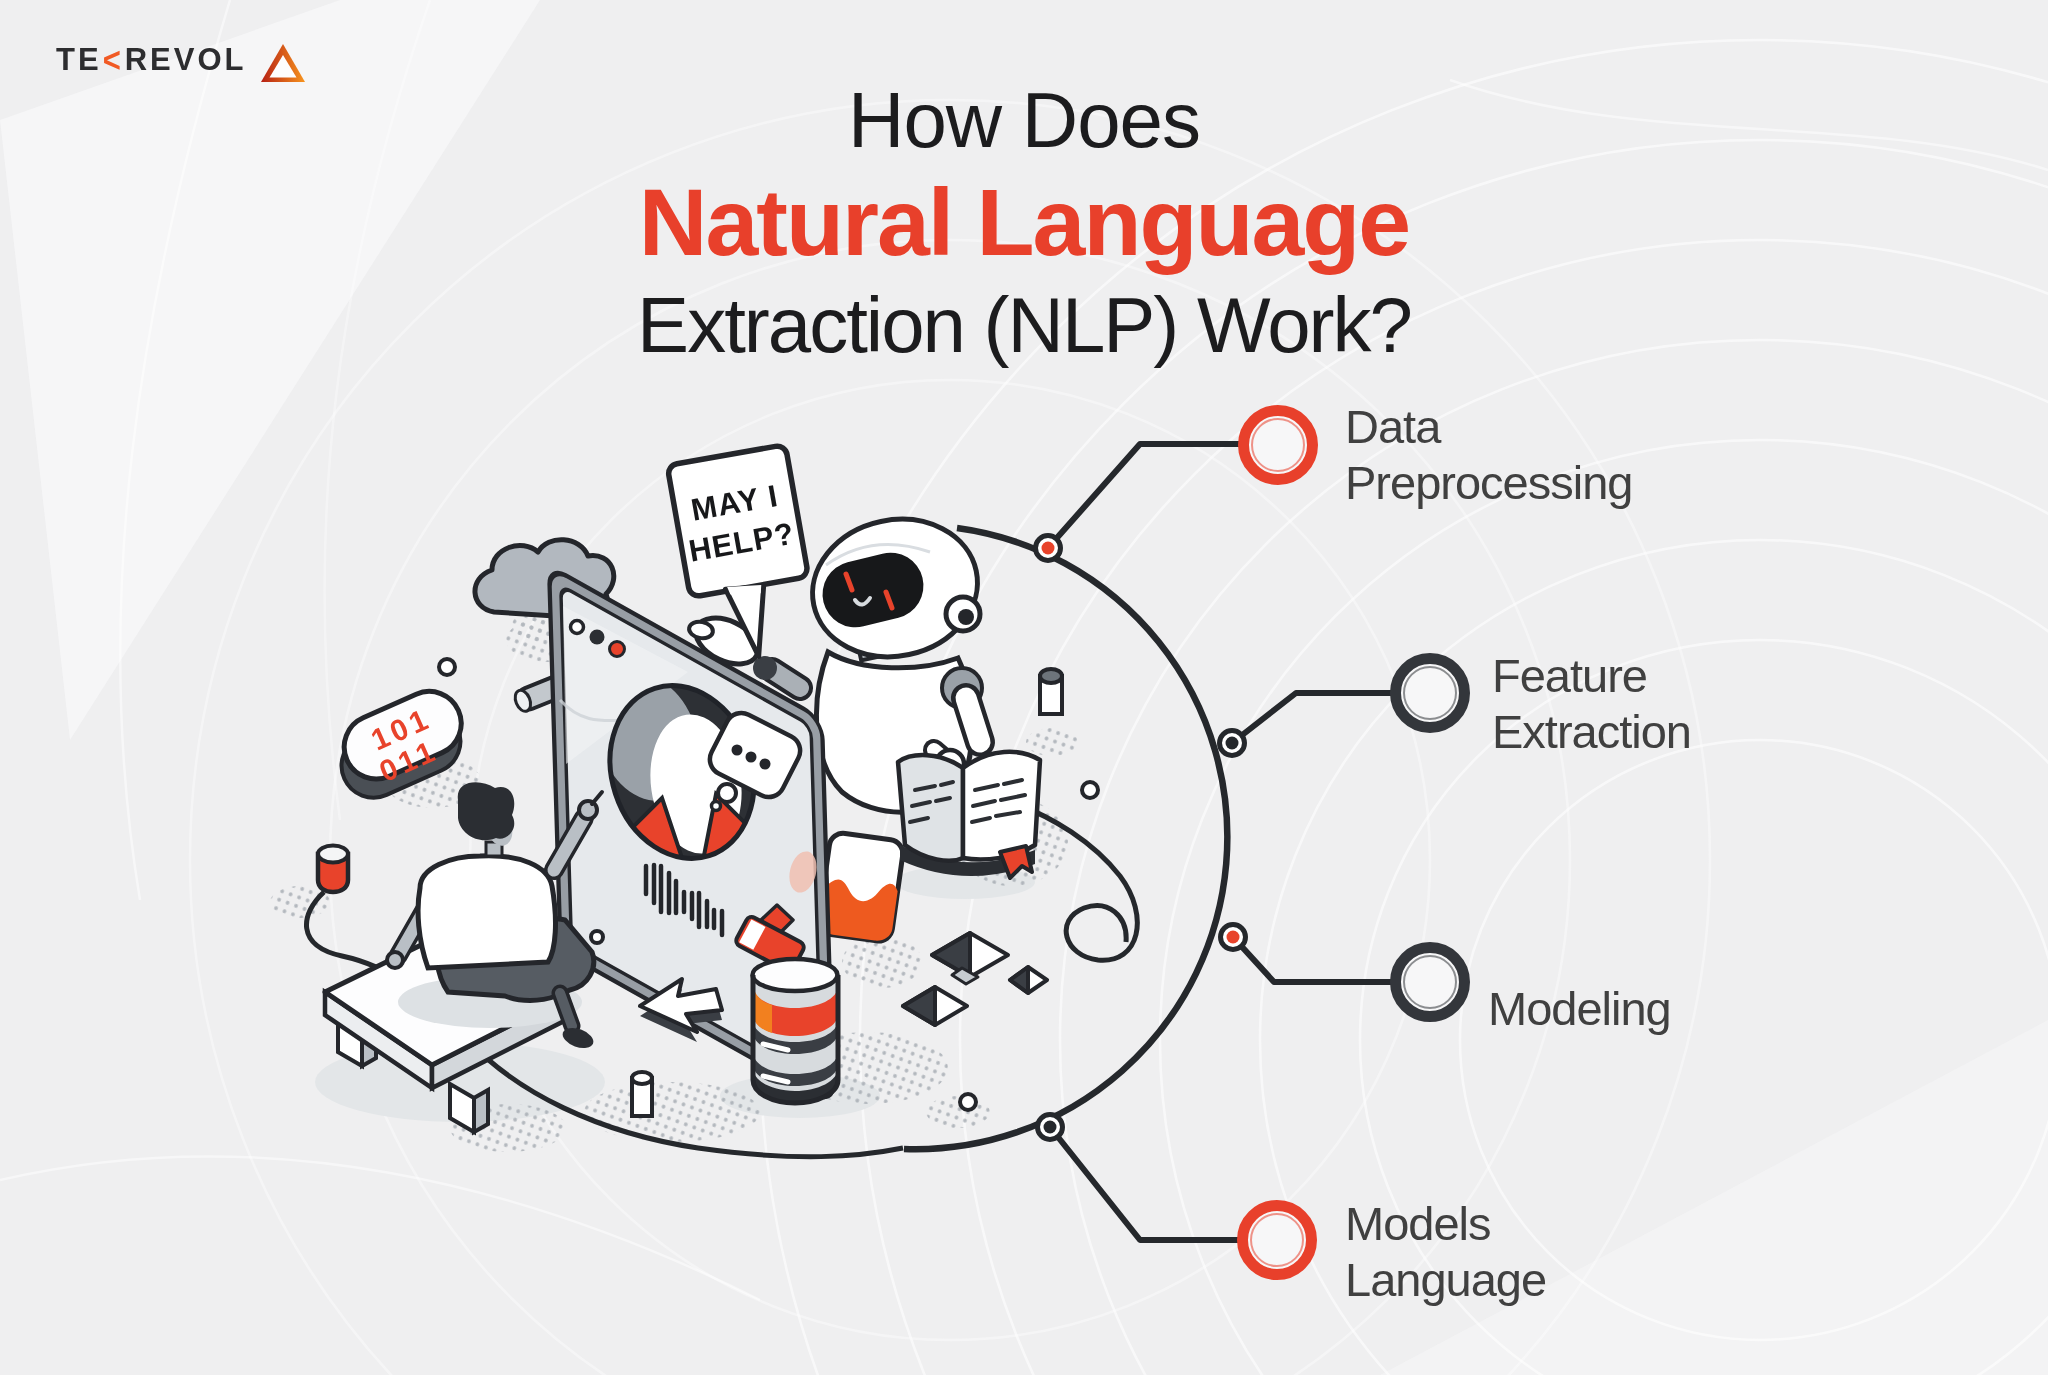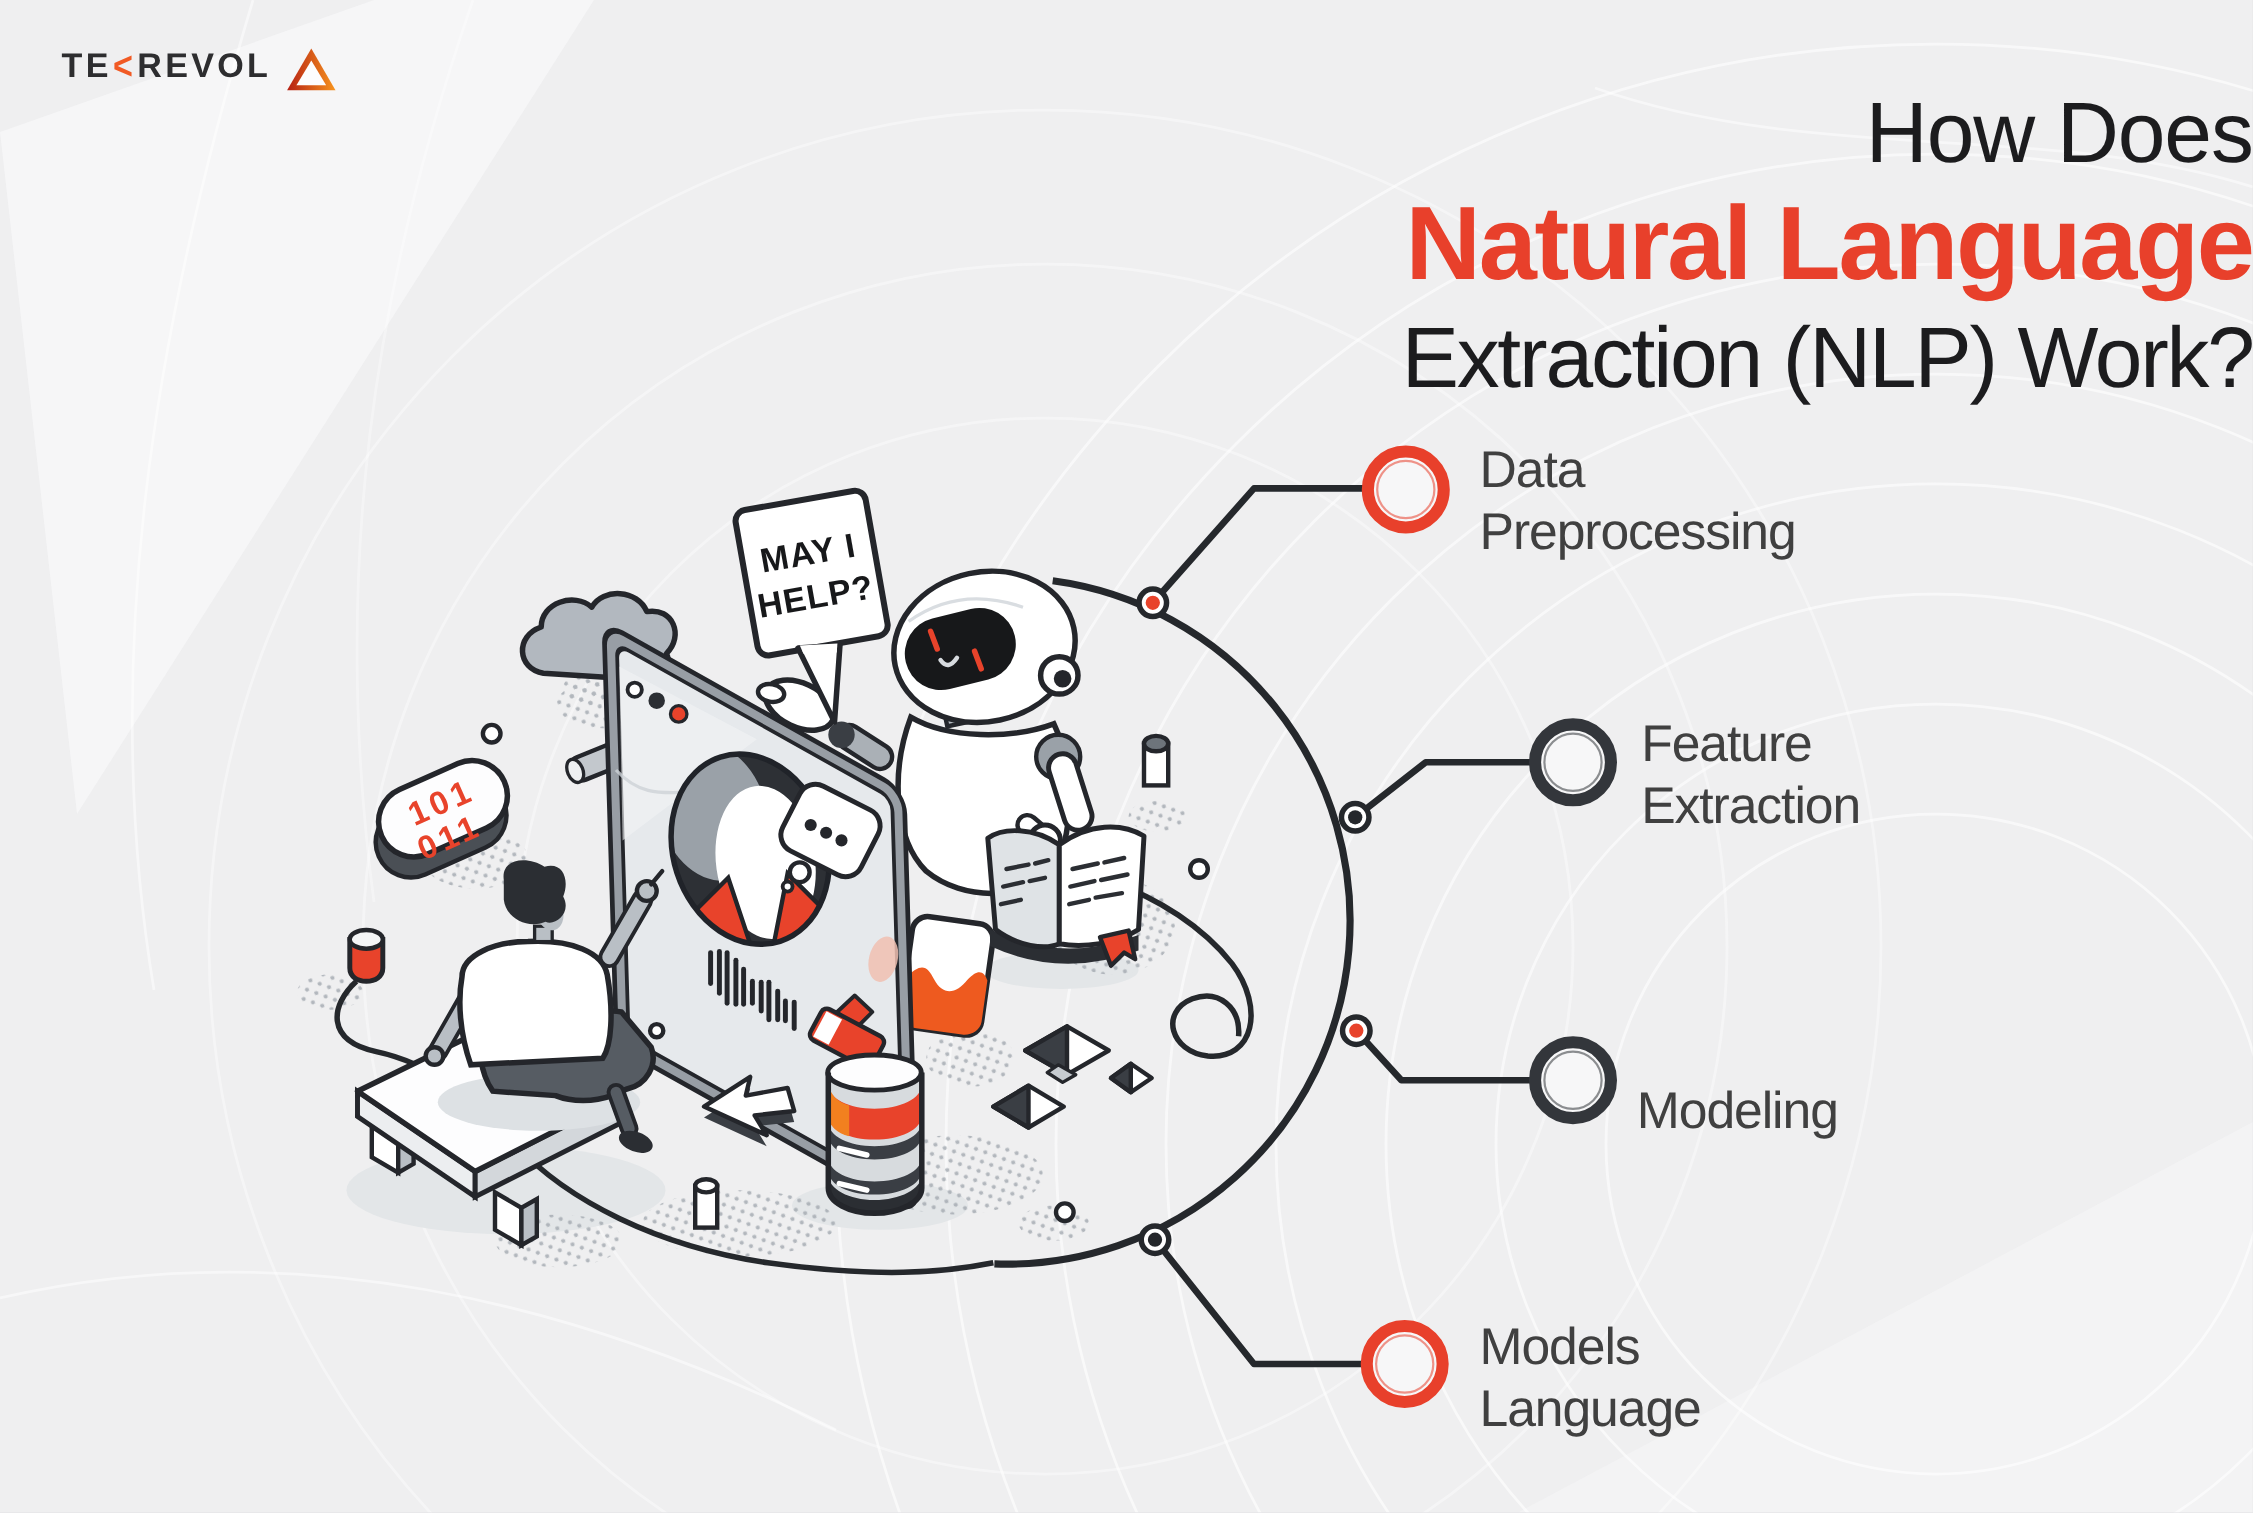--- a/index.html
+++ b/index.html
@@ -8,21 +8,21 @@
     background:#efeff0;
     font-family:"Liberation Sans", sans-serif;
   }
   svg{display:block;}
   .scene{position:absolute;left:0;top:0;}
   
   .logo{position:absolute;left:56px;top:42px;display:flex;align-items:flex-start;gap:12px;}
   .logo-text{font-size:31px;font-weight:800;letter-spacing:3px;color:#2d2d2f;display:flex;align-items:center;}
   .logo-k{color:#f15a24;font-weight:800;margin:0 1px;transform:scaleY(1.15);}
   
-  .title{position:absolute;top:74px;left:0;width:100%;text-align:right;color:#1c1c1e;}
+  .title{position:absolute;top:74px;left:0;width:100%;text-align:center;color:#1c1c1e;}
   .title .t1{font-size:78px;font-weight:400;line-height:92px;letter-spacing:-1px;}
   .title .t2{font-size:95px;font-weight:800;line-height:112px;letter-spacing:-2px;color:#E8402B;}
   .title .t3{font-size:78px;font-weight:400;line-height:94px;letter-spacing:-2px;}
   
   .step-label{position:absolute;font-size:47px;font-weight:400;line-height:56px;color:#404040;letter-spacing:-1px;}
   .ring{position:absolute;width:80px;height:80px;box-sizing:border-box;border-radius:50%;
         border:11px solid #E8402B;background:#f7f7f8;display:flex;align-items:center;justify-content:center;}
   .ring .ring-inner{width:50px;height:50px;border-radius:50%;border:2px solid #E8402B;opacity:.55;}
   .ring.dark{border-color:#33363b;}
   .ring.dark .ring-inner{border-color:#33363b;}

